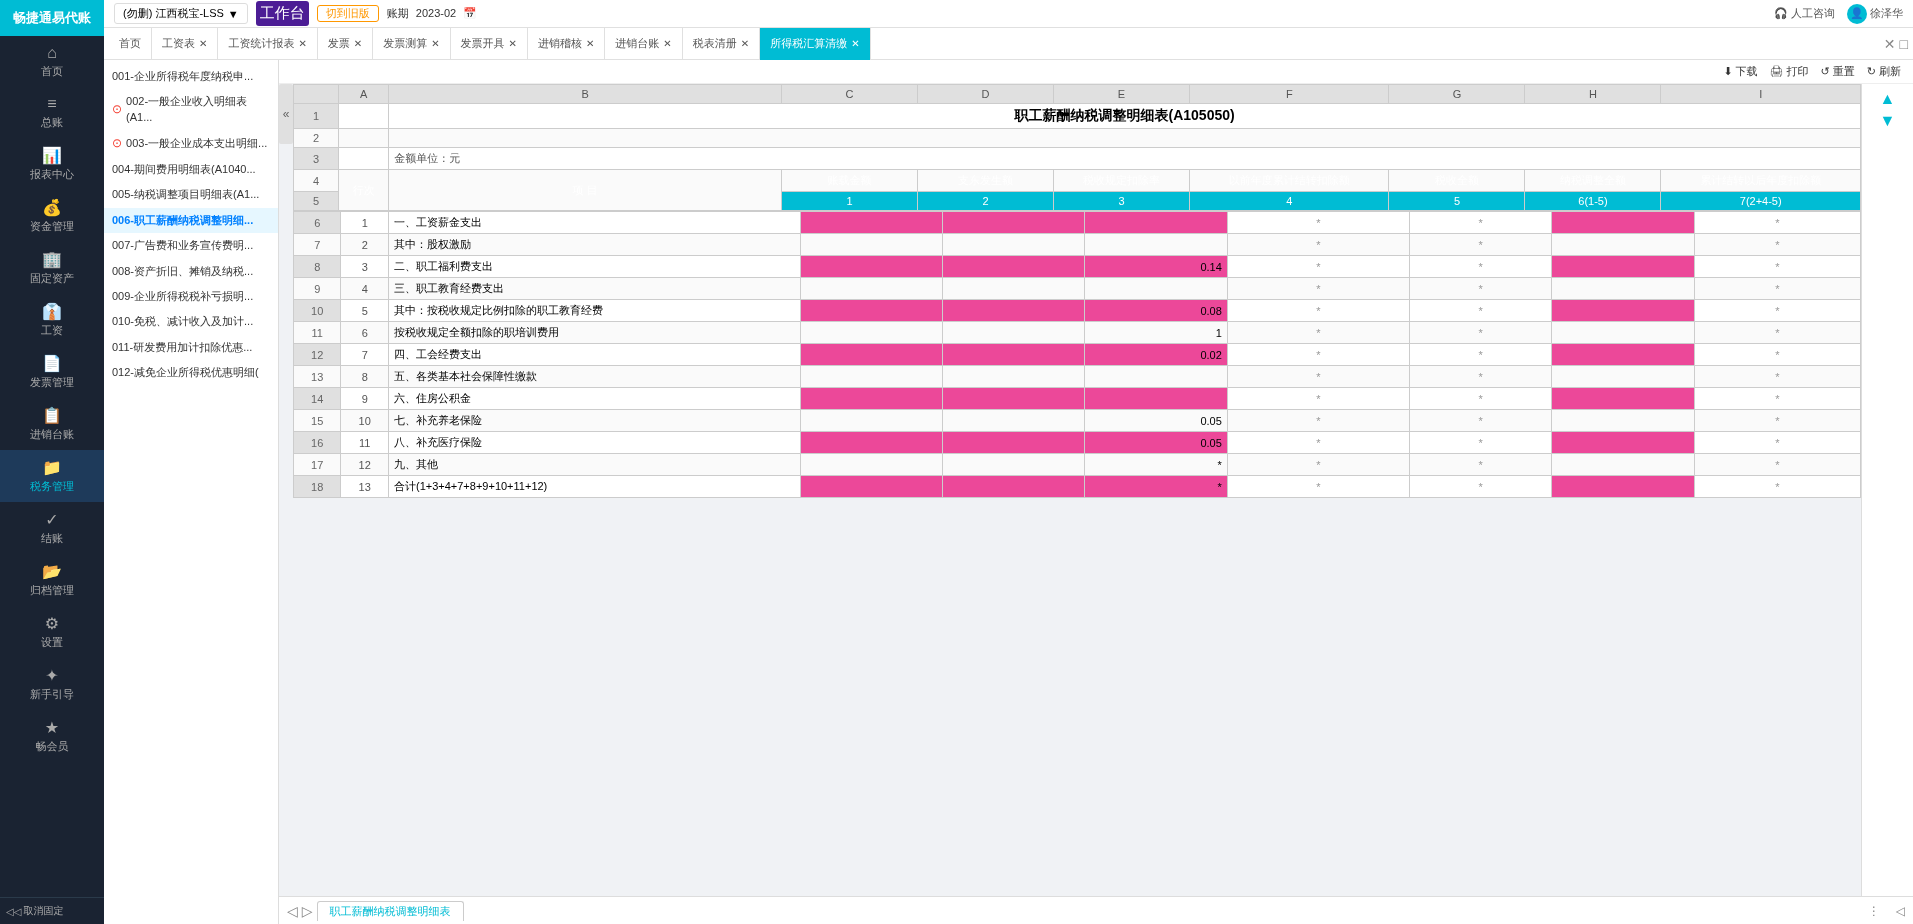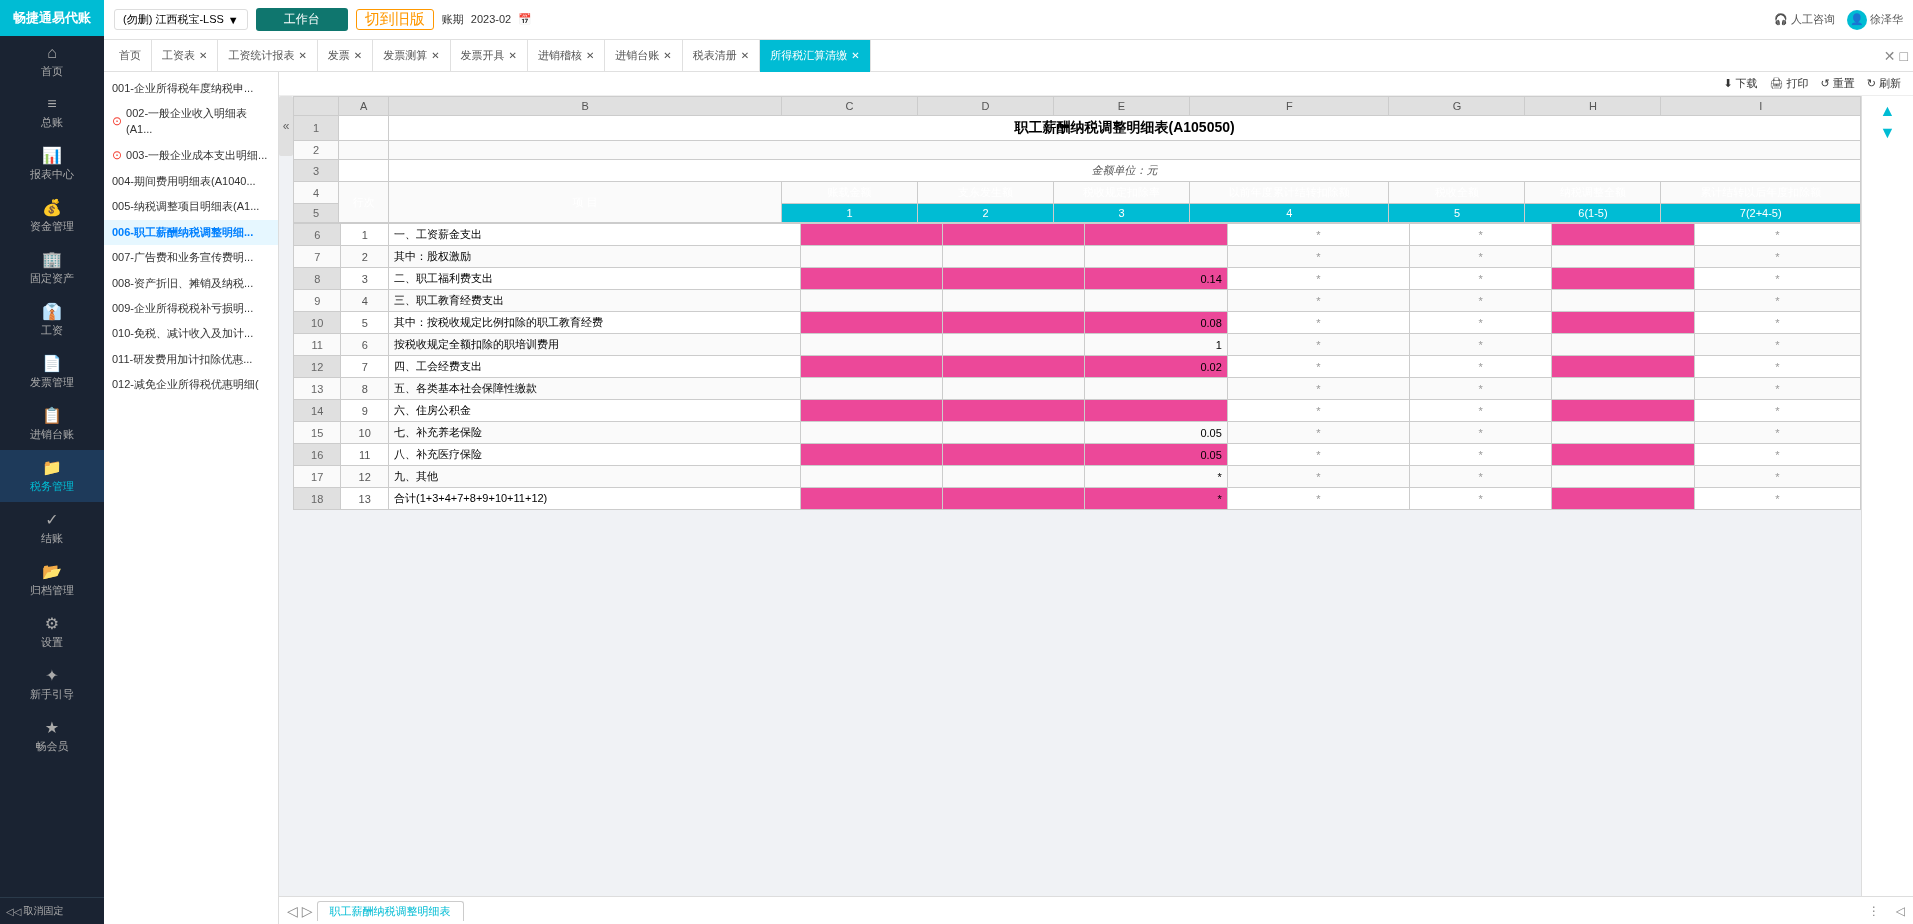--- a/index.html
+++ b/index.html
@@ -10,25 +10,25 @@
     .sidebar-logo { background: #00bcd4; color: white; text-align: center; padding: 10px 5px; font-size: 13px; font-weight: bold; height: 36px; display: flex; align-items: center; justify-content: center; }
     .sidebar-item { display: flex; flex-direction: column; align-items: center; padding: 8px 5px; cursor: pointer; color: #aaa; font-size: 11px; gap: 2px; }
     .sidebar-item .icon { font-size: 16px; }
     .sidebar-bottom { margin-top: auto; border-top: 1px solid #2a3a4a; }
     .sidebar-item.tax-active { background: #1e3a5a; color: #00bcd4; }
 
     
     .main { flex: 1; display: flex; flex-direction: column; background: #f0f2f5; overflow: hidden; }
 
     
-    .topbar { background: white; height: 40px; display: flex; align-items: center; padding: 0 10px; border-bottom: 1px solid #e0e0e0; justify-content: space-between; }
+    .topbar { background: white; height: 28px; display: flex; align-items: center; padding: 0 10px; border-bottom: 1px solid #e0e0e0; justify-content: space-between; }
     .topbar-left { display: flex; align-items: center; gap: 8px; }
     .company-select { display: flex; align-items: center; gap: 4px; border: 1px solid #ddd; border-radius: 3px; padding: 2px 8px; font-size: 11px; cursor: pointer; }
-    .btn-workbench { background: #0f766e; color: white; border: none; padding: 3px 28px; border-radius: 3px; cursor: pointer; font-size: 12px; }
-    .btn-switch { border: 1px solid #ff9800; color: #ff9800; background: white; padding: 0 8px; border-radius: 3px; cursor: pointer; font-size: 15px; text-align: right; }
+    .btn-workbench { background: #4c1d95; color: white; border: none; padding: 3px 4px; border-radius: 3px; cursor: pointer; font-size: 15px; }
+    .btn-switch { border: 1px solid #ff9800; color: #ff9800; background: white; padding: 0 8px; border-radius: 3px; cursor: pointer; font-size: 11px; text-align: right; }
     .period { font-size: 11px; color: #333; }
     .topbar-right { display: flex; align-items: center; gap: 12px; font-size: 11px; color: #555; }
 
     
     .tabs { background: white; display: flex; align-items: center; border-bottom: 1px solid #e0e0e0; padding: 0 5px; height: 32px; }
     .tab { display: flex; align-items: center; gap: 4px; padding: 0 10px; height: 32px; font-size: 11px; color: #555; cursor: pointer; border-right: 1px solid #e0e0e0; white-space: nowrap; }
     .tab.active { background: #00bcd4; color: white; }
     .tab .close { font-size: 10px; cursor: pointer; }
     .tabs-end { margin-left: auto; display: flex; gap: 4px; }
     .tabs-end button { border: none; background: none; cursor: pointer; font-size: 14px; color: #888; }
@@ -334,21 +334,21 @@
 
               <tr>
                 <td class="row-num">2</td>
                 <td class="item-label"></td>
                 <td colspan="8" class="item-label"></td>
               </tr>
 
               <tr>
                 <td class="row-num">3</td>
                 <td class="item-label"></td>
-                <td colspan="8" class="item-label" style="text-align:center; color:#555;font-style:italic;">金额单位：元</td>
+                <td colspan="8" class="item-label" style="text-align:left; color:#555;">金额单位：元</td>
               </tr>
 
               <tr>
                 <td class="row-num">4</td>
                 <td class="data-header" rowspan="2">行次</td>
                 <td class="data-header" rowspan="2">项 目</td>
                 <td class="data-header">账载金额</td>
                 <td class="data-header">支东发生额</td>
                 <td class="data-header">税收规定扣除率</td>
                 <td class="data-header">以前年度累计结转扣除额</td>

